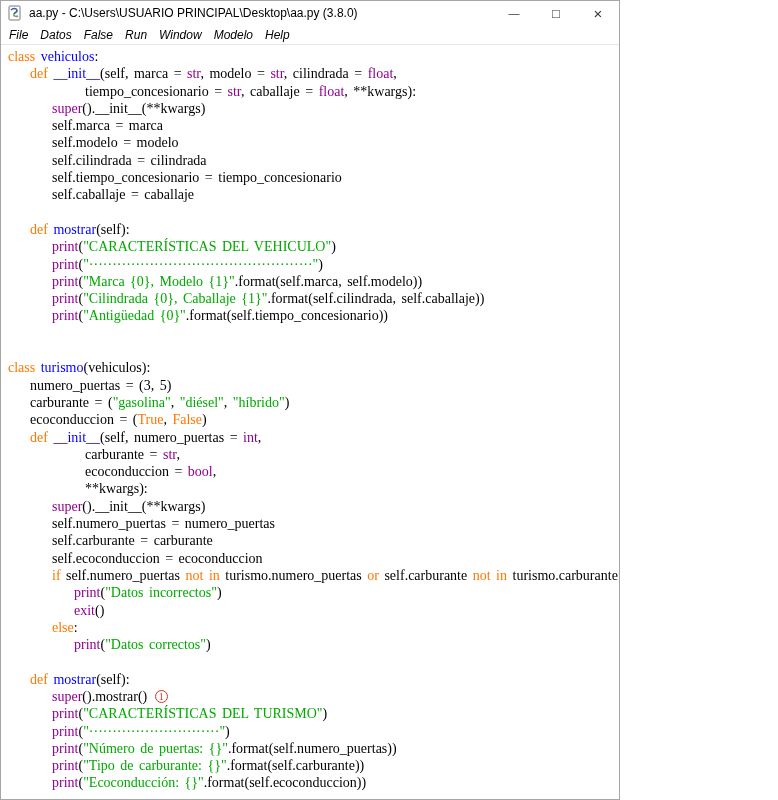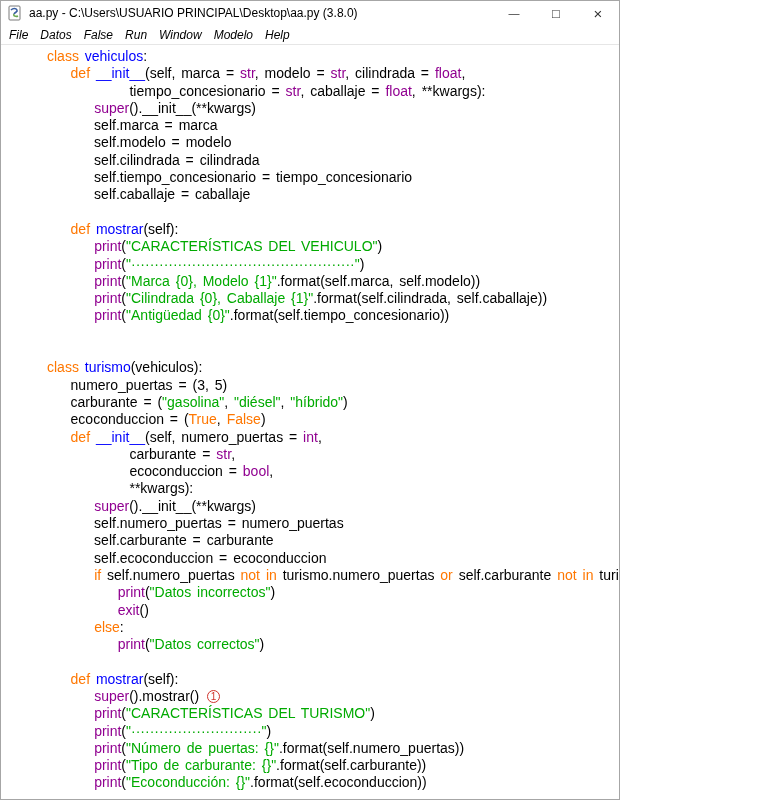--- a/index.html
+++ b/index.html
@@ -42,28 +42,27 @@
     background: #ffffff;
     border-bottom: 1px solid #e6e6e6;
   }
   .menu-item { padding: 0 6px; cursor: default; font-style: italic; }
 
   
   .editor {
     flex: 1 1 auto;
     background: #ffffff;
     padding: 3px 11px 0 7px;
-    font-family: Liberation Sans, sans-serif;
+    font-family: Liberation Serif, serif;
     font-size: 14px;
     line-height: 17.3px;
     white-space: pre;
     word-spacing: 2px;
     overflow: hidden;
     cursor: text;
-    margin-left: 39px;
   }
   .code-line { height: 17.3px; white-space: pre; }
 
   .tok-n { color: var(--c-normal); }
   .tok-k { color: var(--c-keyword); }
   .tok-b { color: var(--c-builtin); }
   .tok-d { color: var(--c-def); }
   .tok-s { color: var(--c-string); }
   .tok-a {
     display: inline-block;

